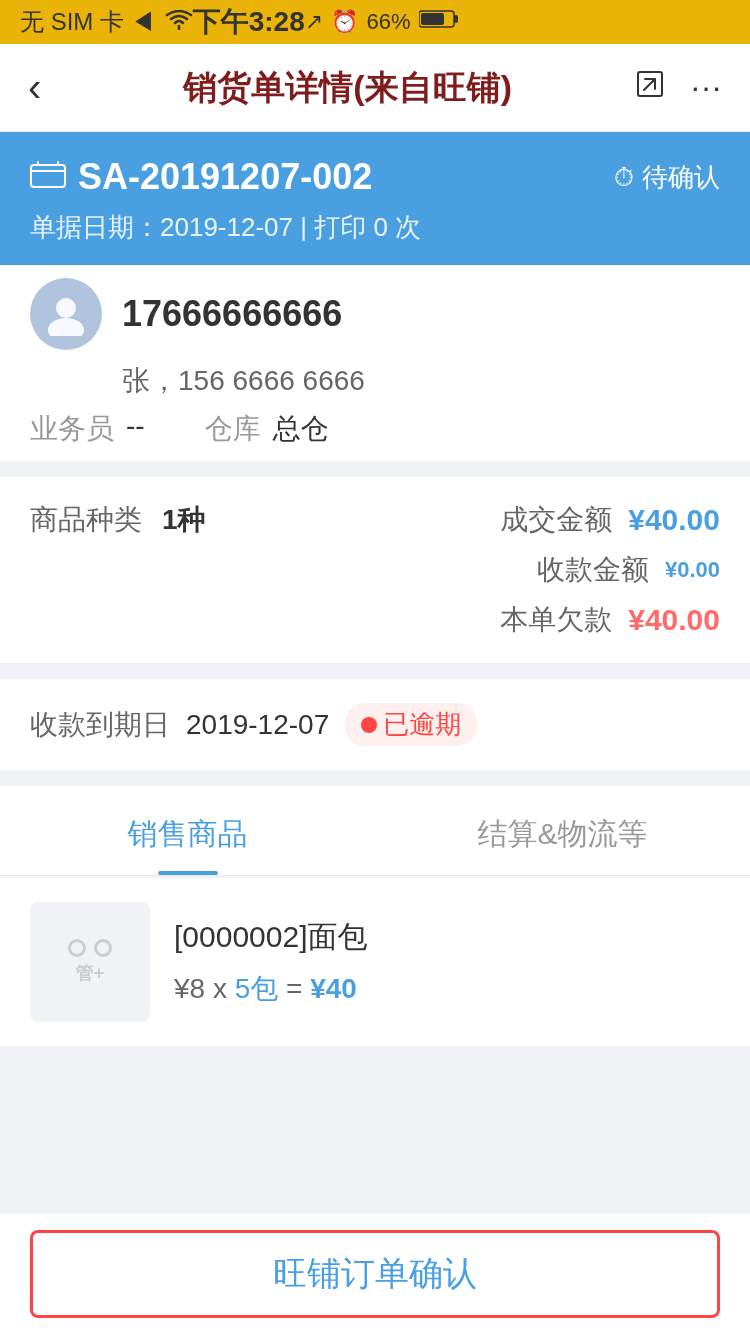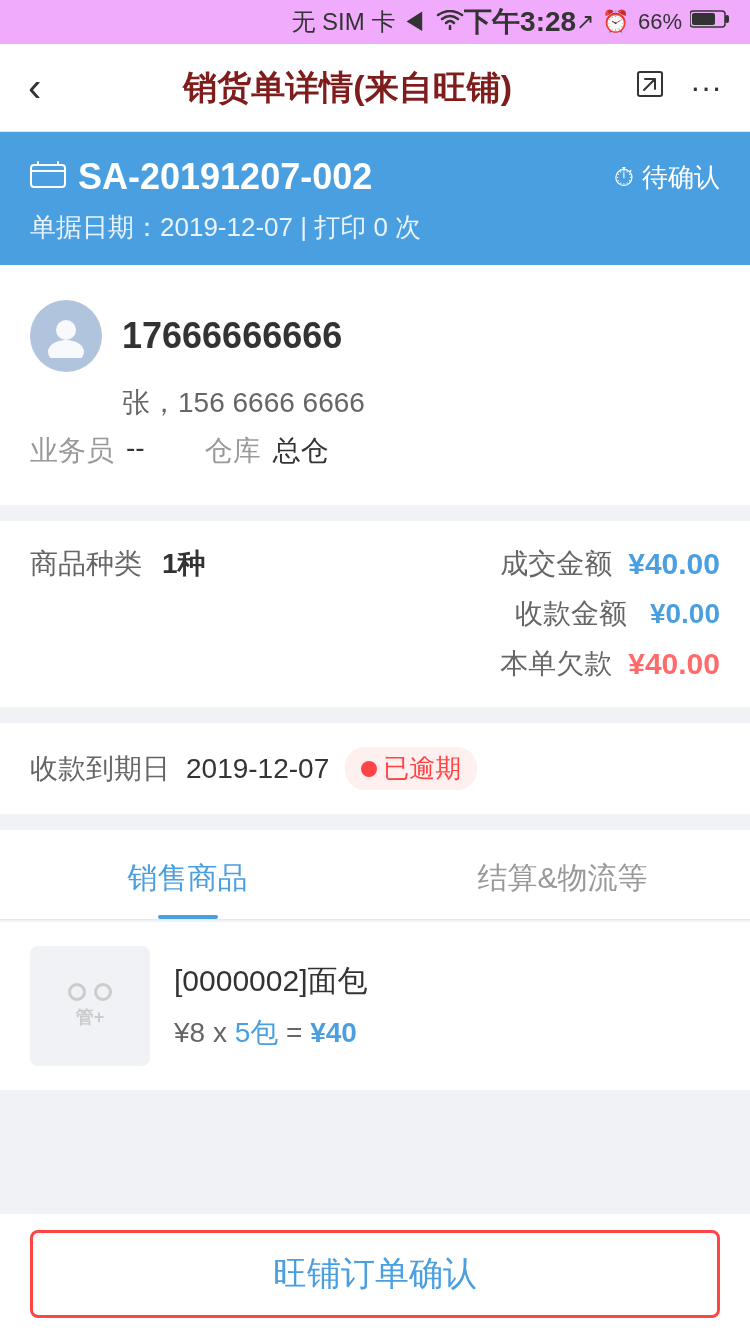--- a/index.html
+++ b/index.html
@@ -10,24 +10,24 @@
       background: #f0f2f5;
       font-family: -apple-system, 'PingFang SC', 'Helvetica Neue', Arial, sans-serif;
       font-size: 28px;
       color: #333;
     }
 
     
     .status-bar {
       width: 750px;
       height: 44px;
-      background: #f0abfc;
-      display: flex;
-      align-items: center;
-      justify-content: flex-end;
+      background: #eab308;
+      display: flex;
+      align-items: center;
+      justify-content: flex-start;
       padding: 0 20px;
       font-size: 24px;
       font-weight: 500;
     }
     .status-left { display: flex; align-items: center; gap: 10px; }
     .status-center { font-size: 28px; font-weight: 600; }
     .status-right { display: flex; align-items: center; gap: 8px; font-size: 22px; }
 
     
     .nav-bar {
@@ -91,21 +91,21 @@
       font-size: 26px;
     }
     .order-date {
       font-size: 26px;
       color: #e8f4ff;
     }
 
     
     .customer-card {
       background: #fff;
-      padding: 35px 30px;
+      padding: 13px 30px;
       margin-bottom: 16px;
     }
     .customer-row {
       display: flex;
       align-items: center;
       gap: 20px;
       margin-bottom: 12px;
     }
     .avatar {
       width: 72px;
@@ -164,21 +164,21 @@
       gap: 12px;
     }
     .amount-row {
       display: flex;
       align-items: center;
       font-size: 28px;
       gap: 16px;
     }
     .amount-label { color: #666; }
     .amount-value-main { color: #4a9fe0; font-size: 30px; font-weight: 600; }
-    .amount-value-zero { color: #4a9fe0; font-size: 28px; font-weight: 600; margin-left: 7px; }
+    .amount-value-zero { color: #4a9fe0; font-size: 22px; font-weight: 600; }
     .amount-value-owe { color: #ff6b6b; font-size: 30px; font-weight: 600; }
 
     
     .due-card {
       background: #fff;
       padding: 24px 30px;
       margin-bottom: 16px;
       display: flex;
       align-items: center;
       gap: 16px;

